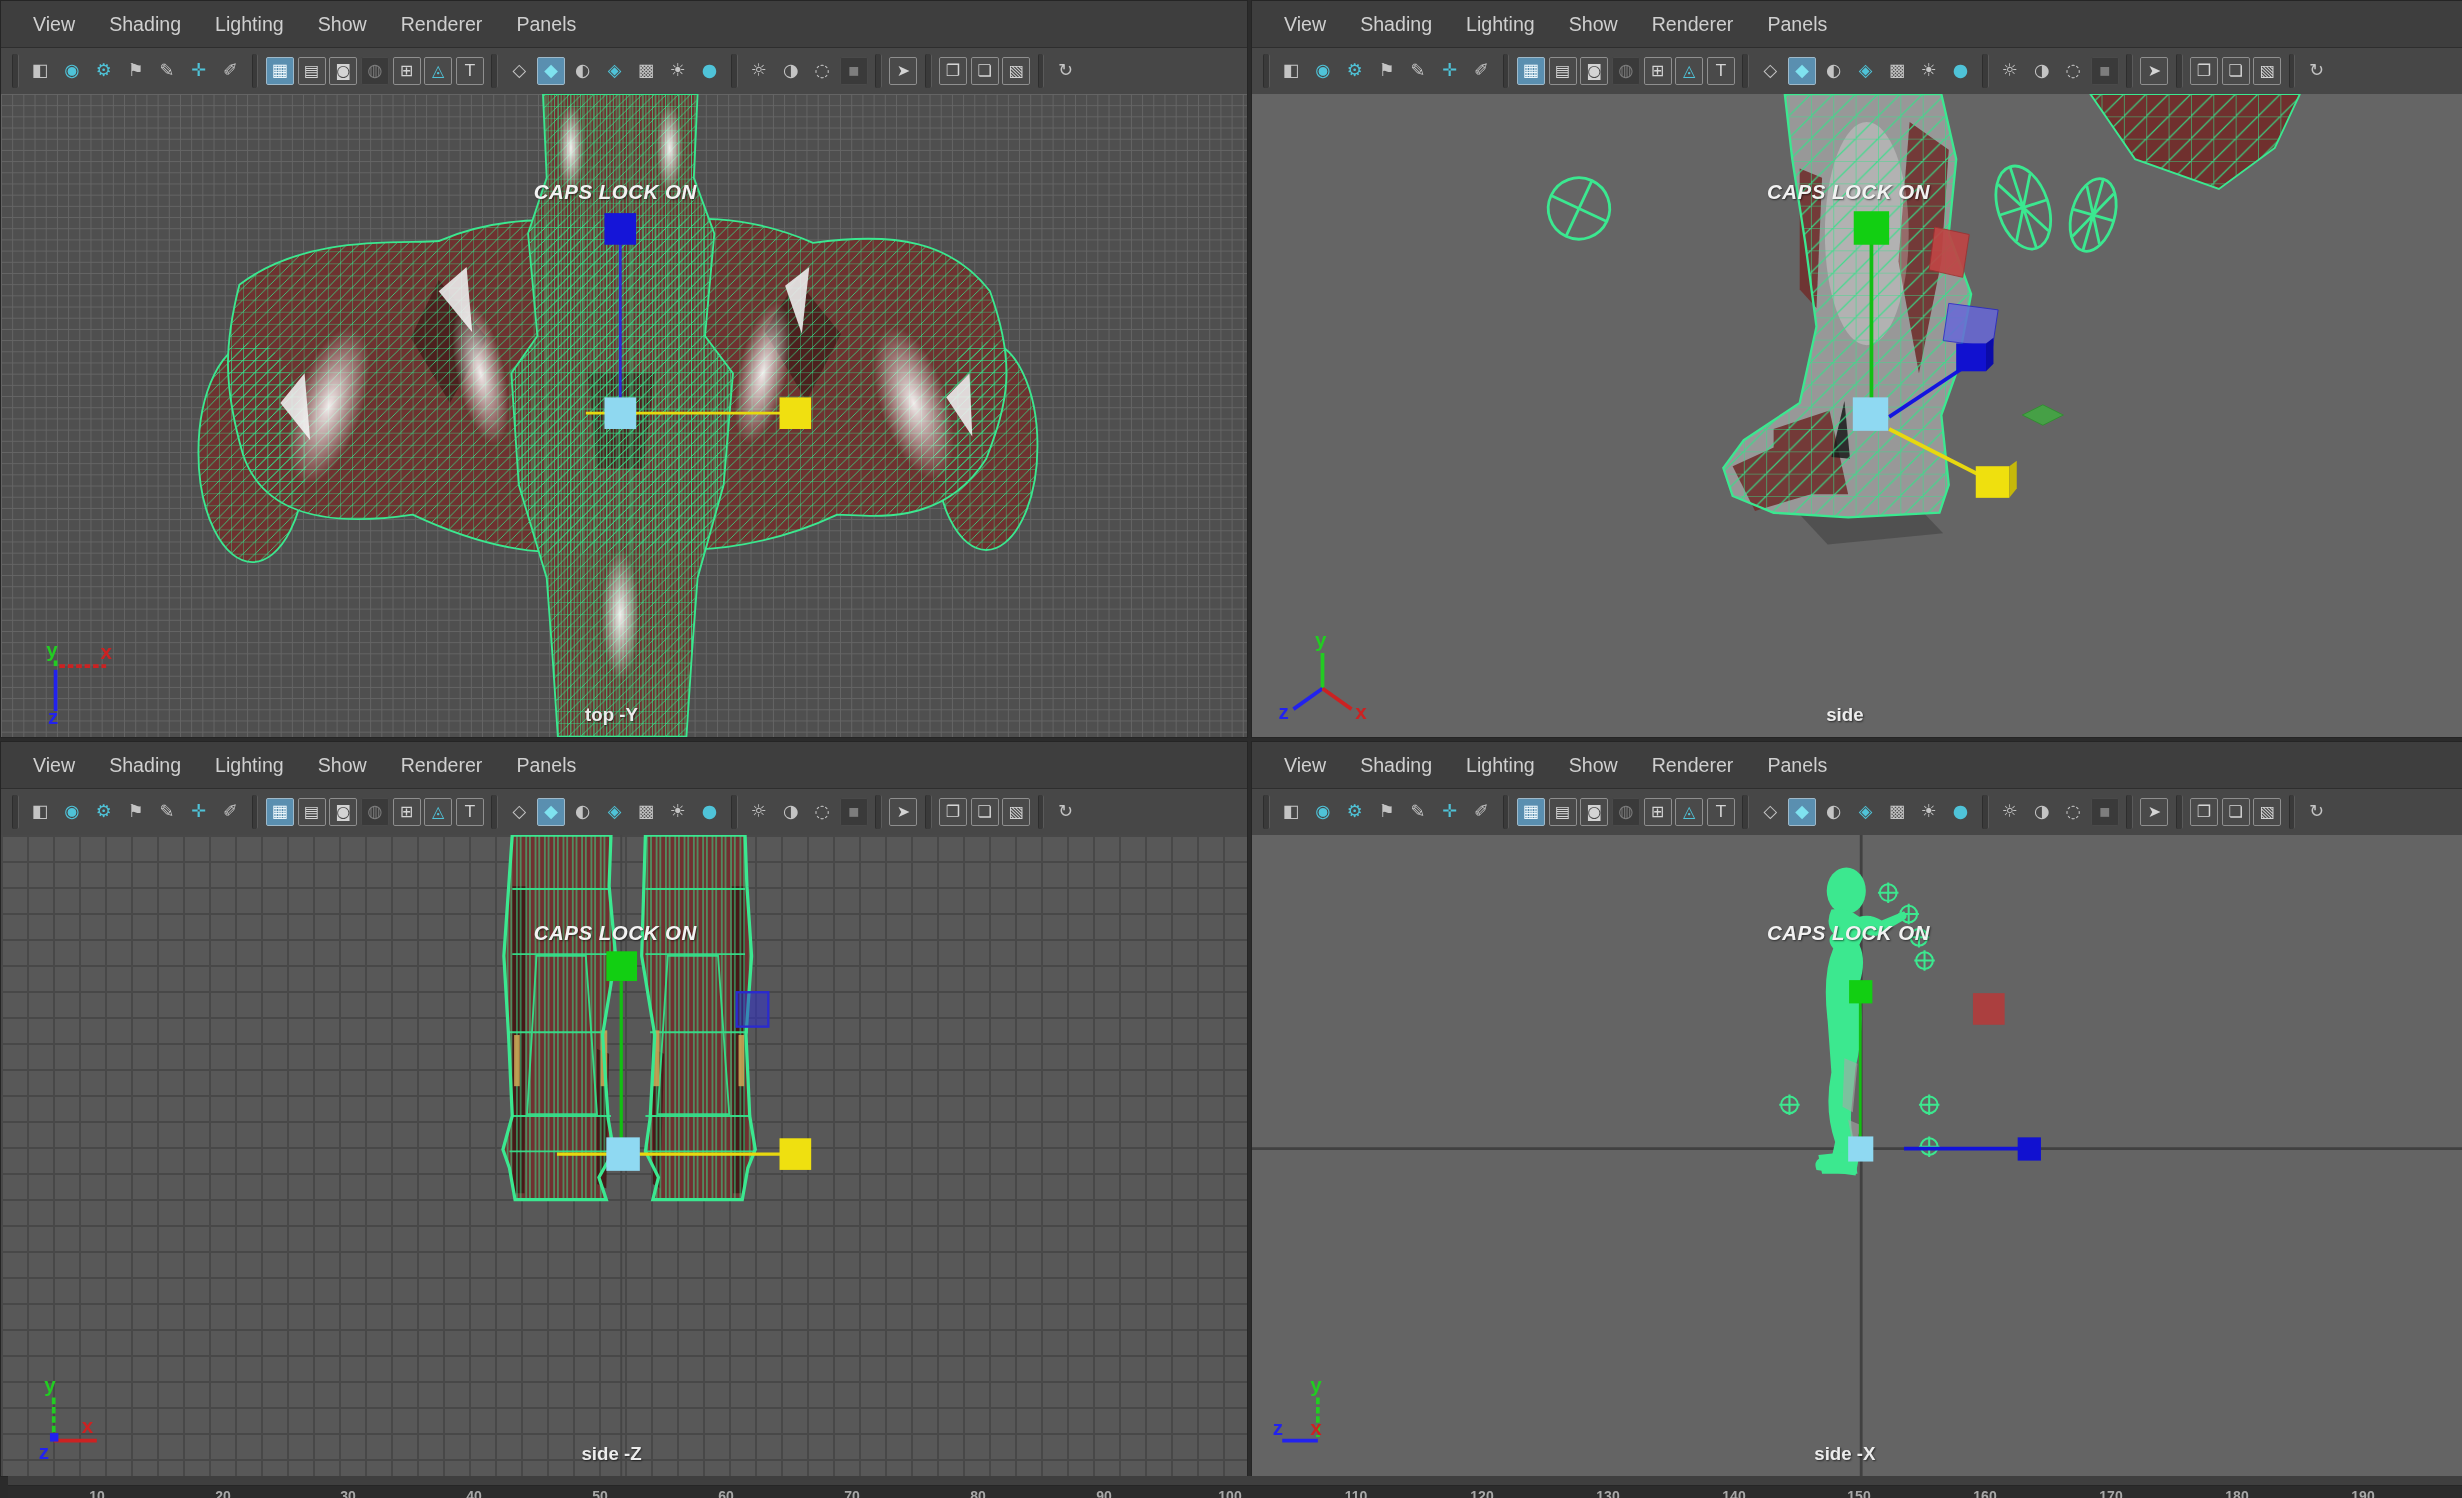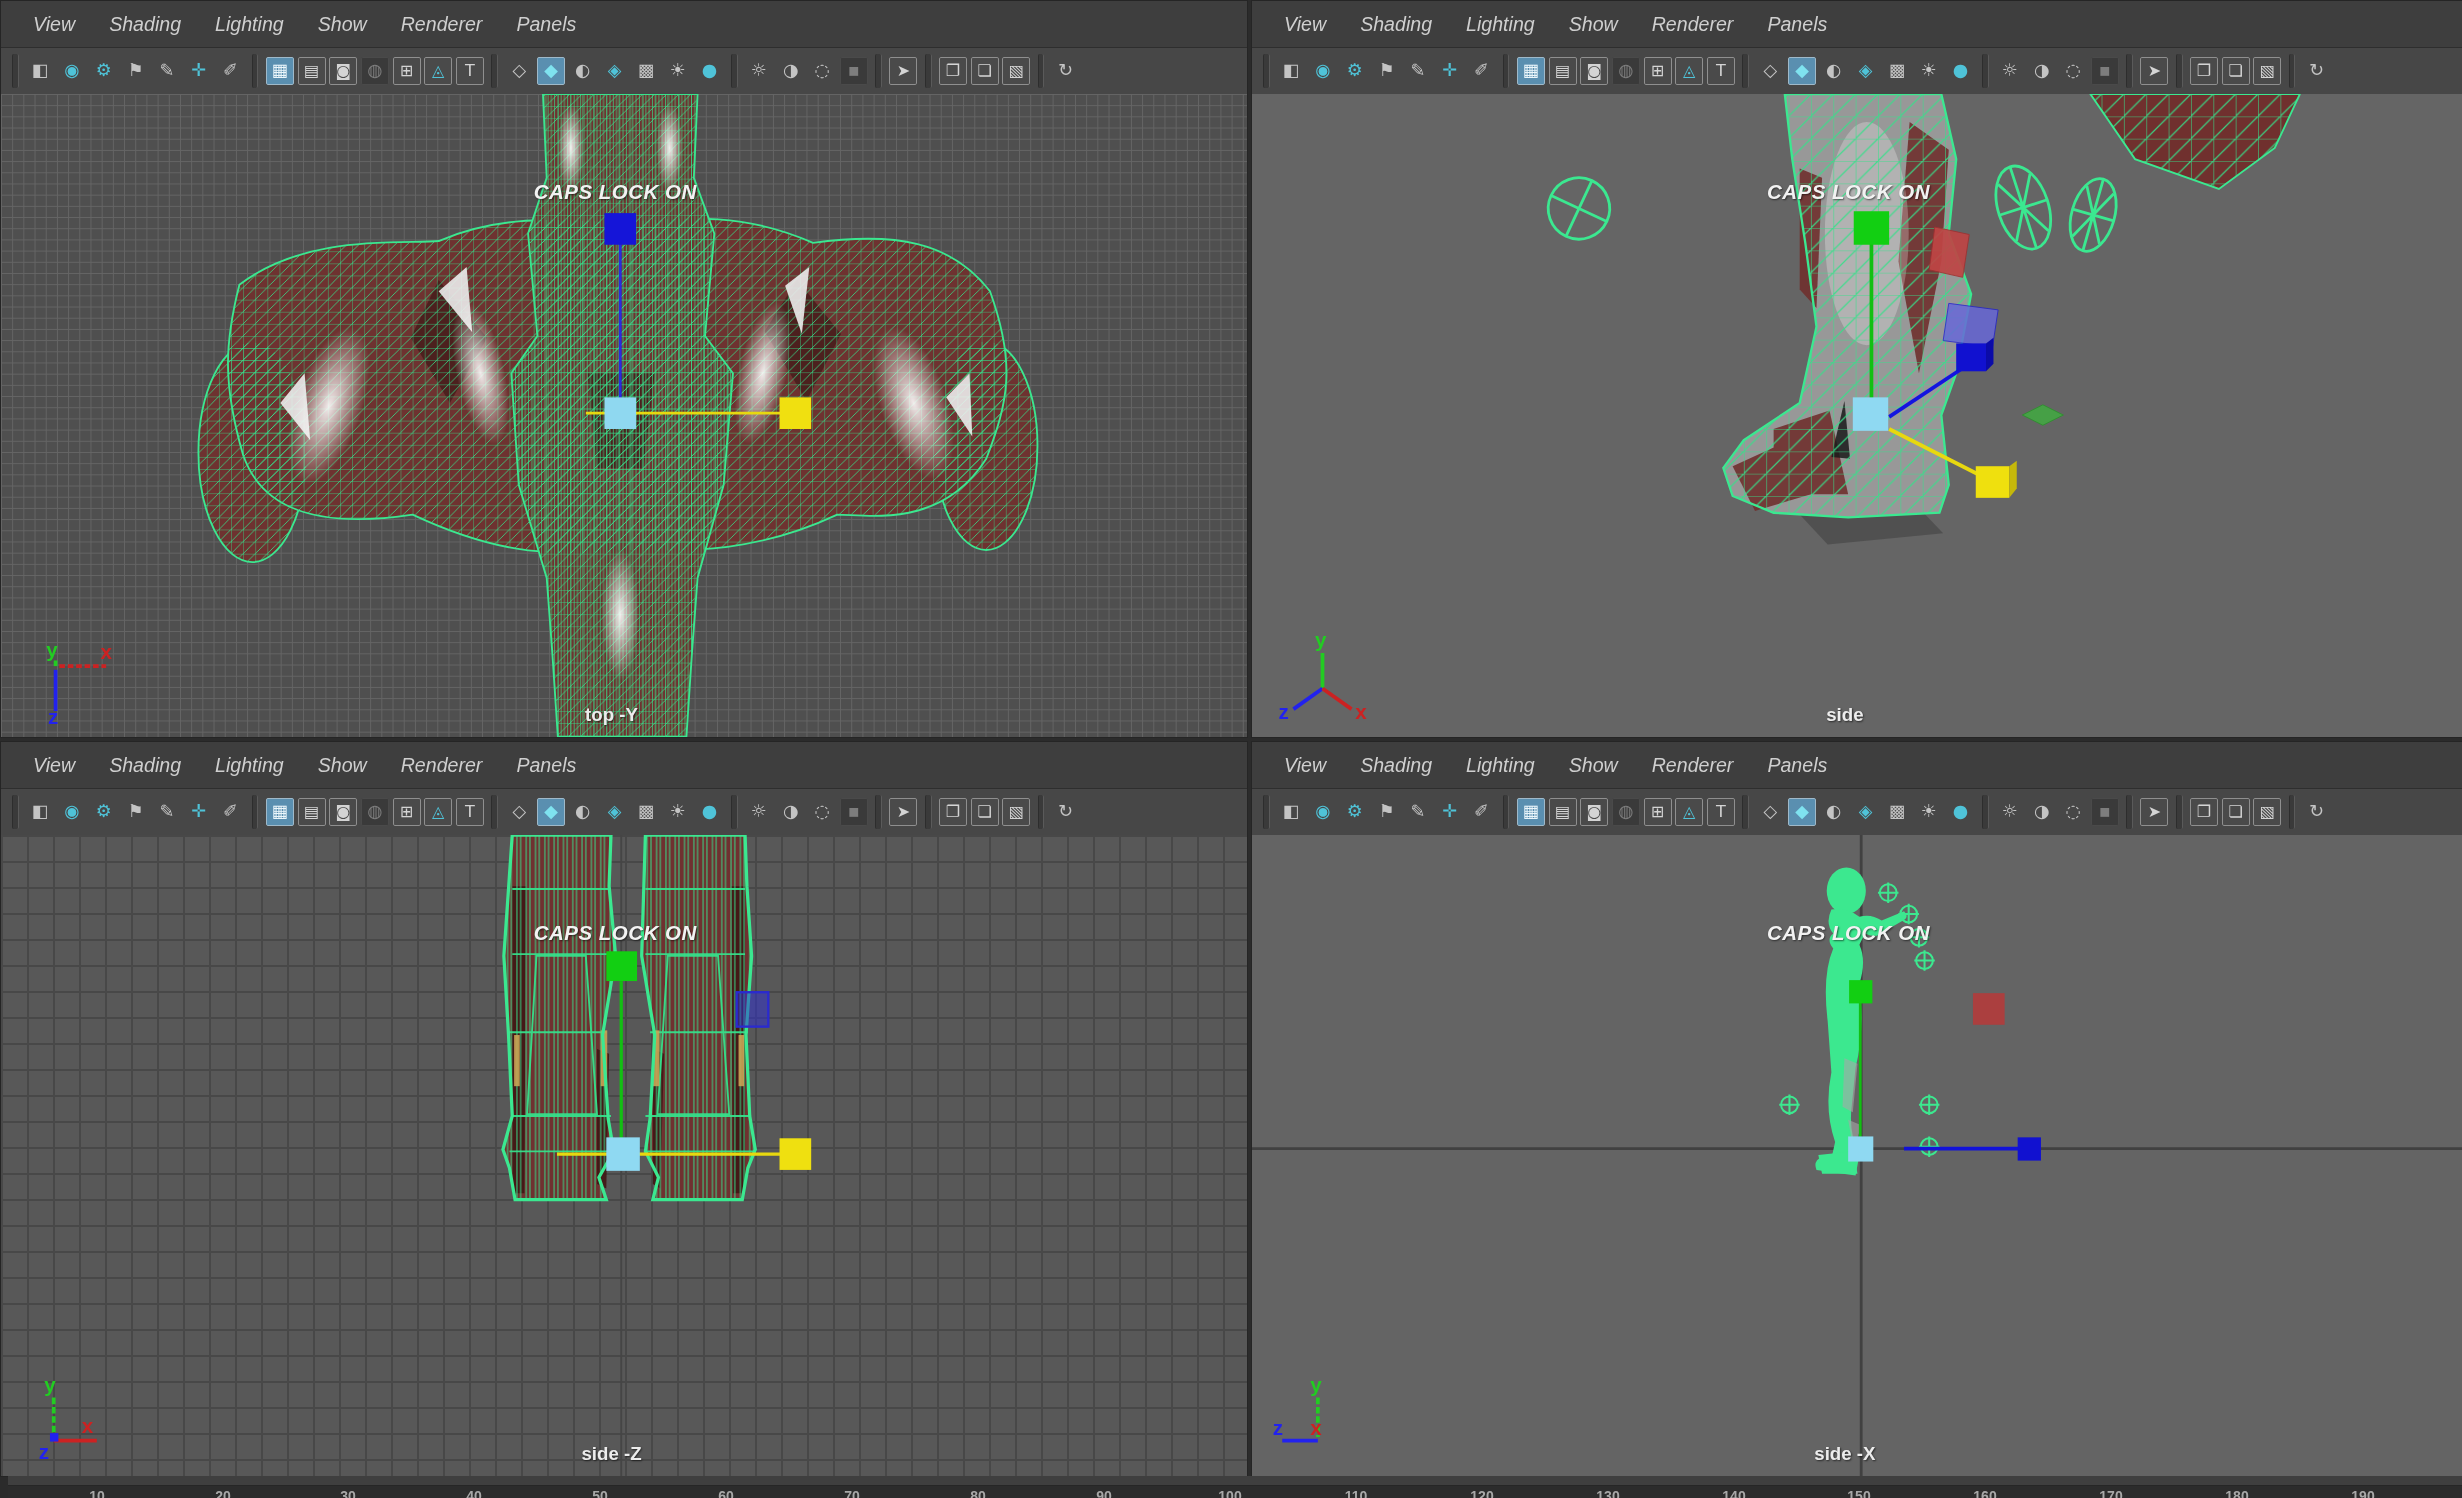--- a/index.html
+++ b/index.html
@@ -1,20 +1,20 @@
 <!DOCTYPE html>
 <html style="font-size:15px"><head>
 <meta charset="utf-8">
 <style>
   html,body{margin:0;padding:0;background:#2b2b2b;}
   .stage{position:relative;width:2462px;height:1499px;background:#2b2b2b;overflow:hidden;
          font-family:"Liberation Sans","DejaVu Sans",sans-serif;}
   .panel{position:absolute;background:#3e3e3e;border:0.9px solid #252525;box-sizing:border-box;}
   .menubar{height:47px;background:#3e3e3e;display:flex;align-items:center;gap:34px;
-           padding-left:32px;border-bottom:0.9px solid #2e2e2e;box-sizing:border-box;font-style:italic;}
+           padding-left:32px;border-bottom:0.9px solid #2e2e2e;box-sizing:border-box;}
   .menu-item{color:#cfcfcf;font-size:19.6px;font-weight:500;cursor:default;}
   .toolbar{height:47px;background:#474747;display:flex;align-items:center;gap:3.7px;
            padding-left:7.5px;border-bottom:1.9px solid #2a2a2a;box-sizing:border-box;overflow:hidden;
            font-family:"DejaVu Sans",sans-serif;}
   .tb-sep{width:4.7px;height:34px;margin:0 3.7px;background:#3a3a3a;border-left:0.9px solid #2d2d2d;
           border-right:0.9px solid #5a5a5a;border-radius:1.9px;flex:0 0 auto;}
   .tb-btn{width:28px;height:28px;flex:0 0 auto;display:flex;align-items:center;justify-content:center;
           color:#c4c4c4;font-size:17.7px;line-height:1;border-radius:1.9px;cursor:default;}
   .tb-btn.teal{color:#4fc3d8;}
   .tb-btn.boxed{border:1.9px solid #8f8f8f;background:#4a4a4a;width:26px;height:26px;font-size:16px;color:#d4d4d4;}

